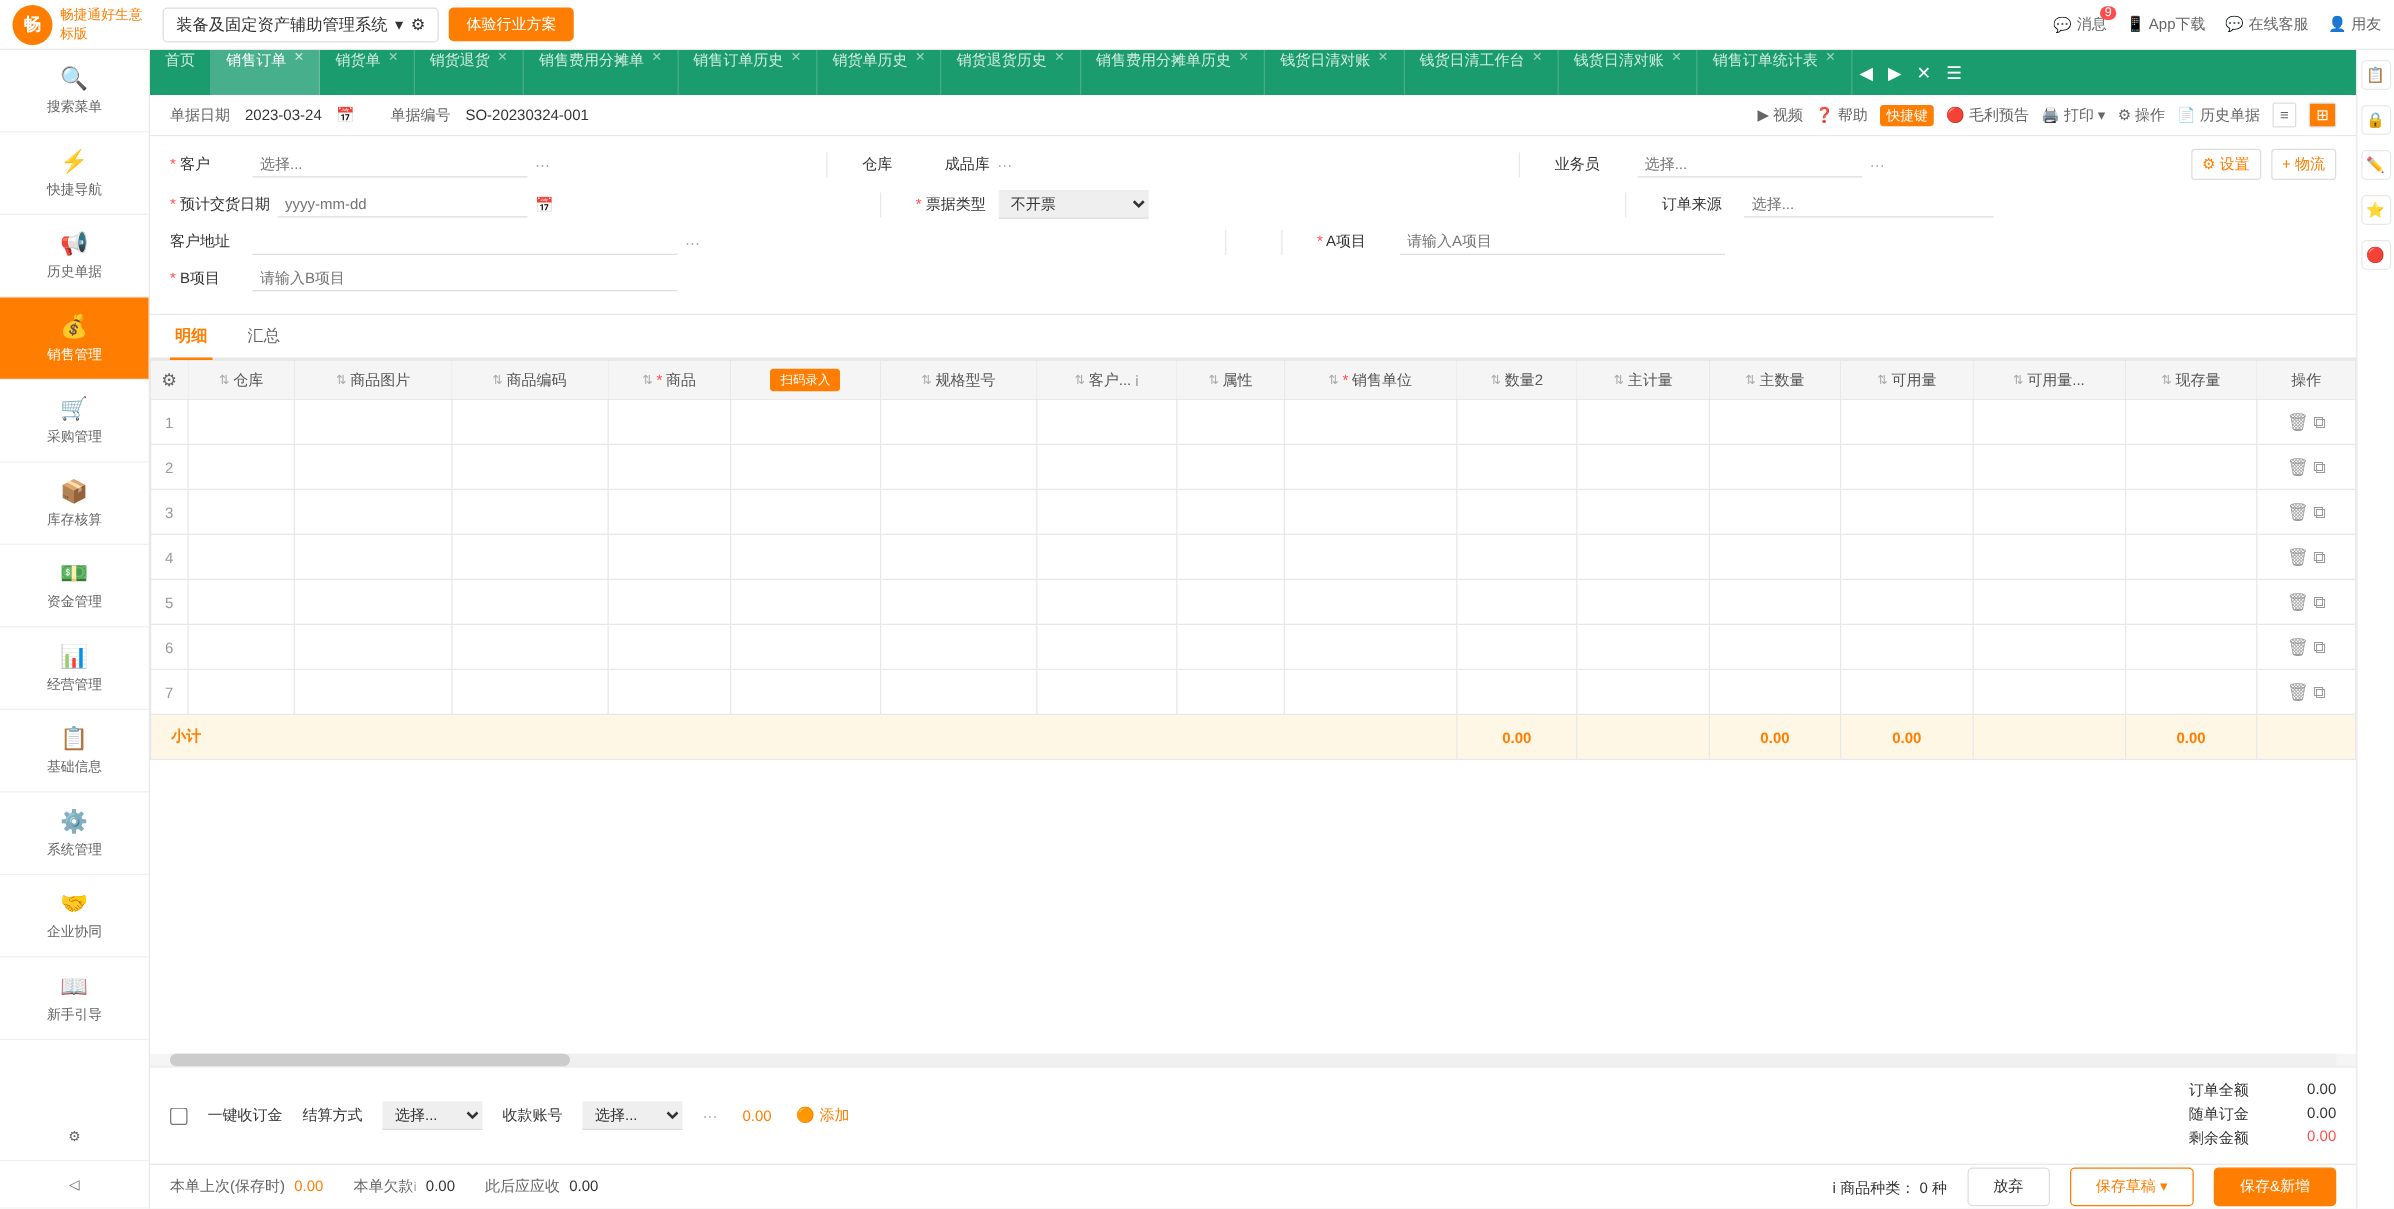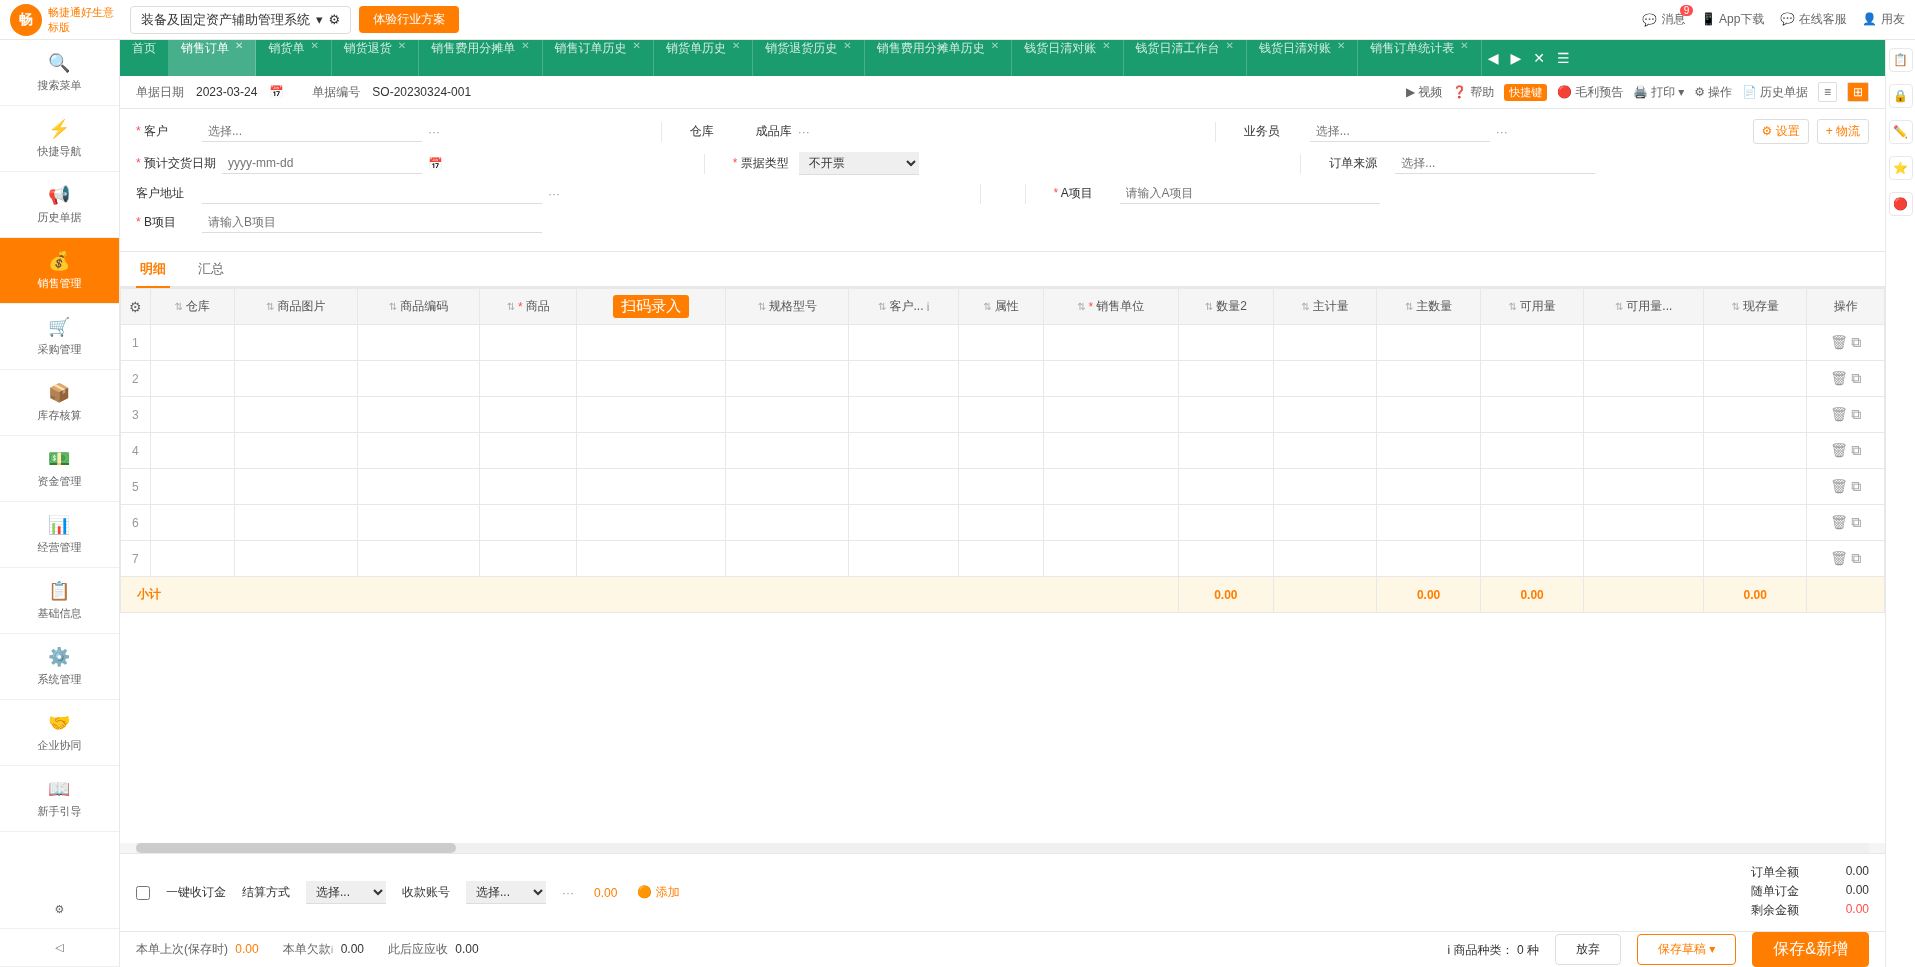--- a/index.html
+++ b/index.html
@@ -289,21 +289,21 @@
       text-align: center;
       color: #333;
       height: 36px;
     }
     .scan-btn {
       background: #ff7d00;
       color: #fff;
       border: none;
       border-radius: 3px;
       padding: 2px 8px;
-      font-size: 15px;
+      font-size: 10px;
       cursor: pointer;
       white-space: nowrap;
     }
     .col-sort { color: #aaa; font-size: 10px; cursor: pointer; }
     .th-inner { display: flex; align-items: center; justify-content: center; gap: 3px; }
     .required-mark { color: #ff4d4f; }
     
     
     .summary-row td {
       background: #fff7e6 !important;
@@ -348,21 +348,21 @@
       padding: 6px 20px;
       font-size: 12px;
       cursor: pointer;
       color: #ff7d00;
     }
     .btn-save-new {
       background: #ff7d00;
       border: 1px solid #ff7d00;
       border-radius: 4px;
       padding: 6px 20px;
-      font-size: 16px;
+      font-size: 12px;
       cursor: pointer;
       color: #fff;
     }
     
     
     .right-sidebar {
       width: 30px;
       background: #fff;
       border-left: 1px solid #e8e8e8;
       display: flex;

